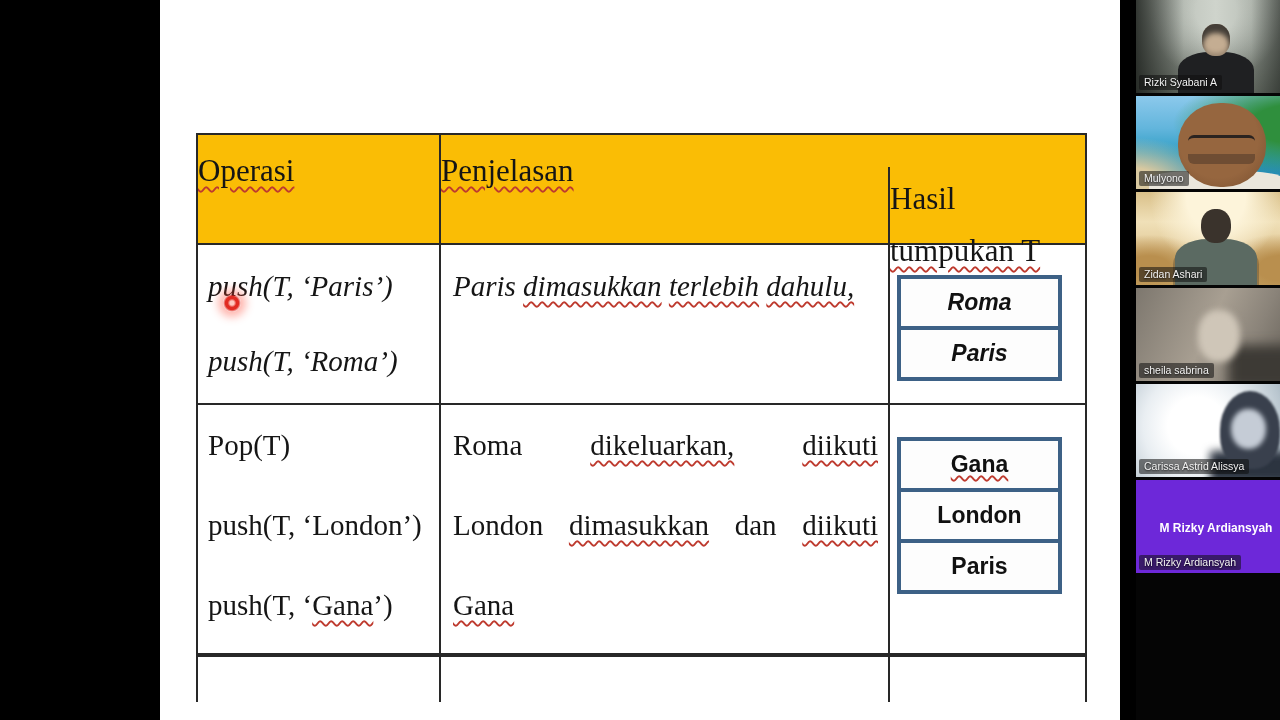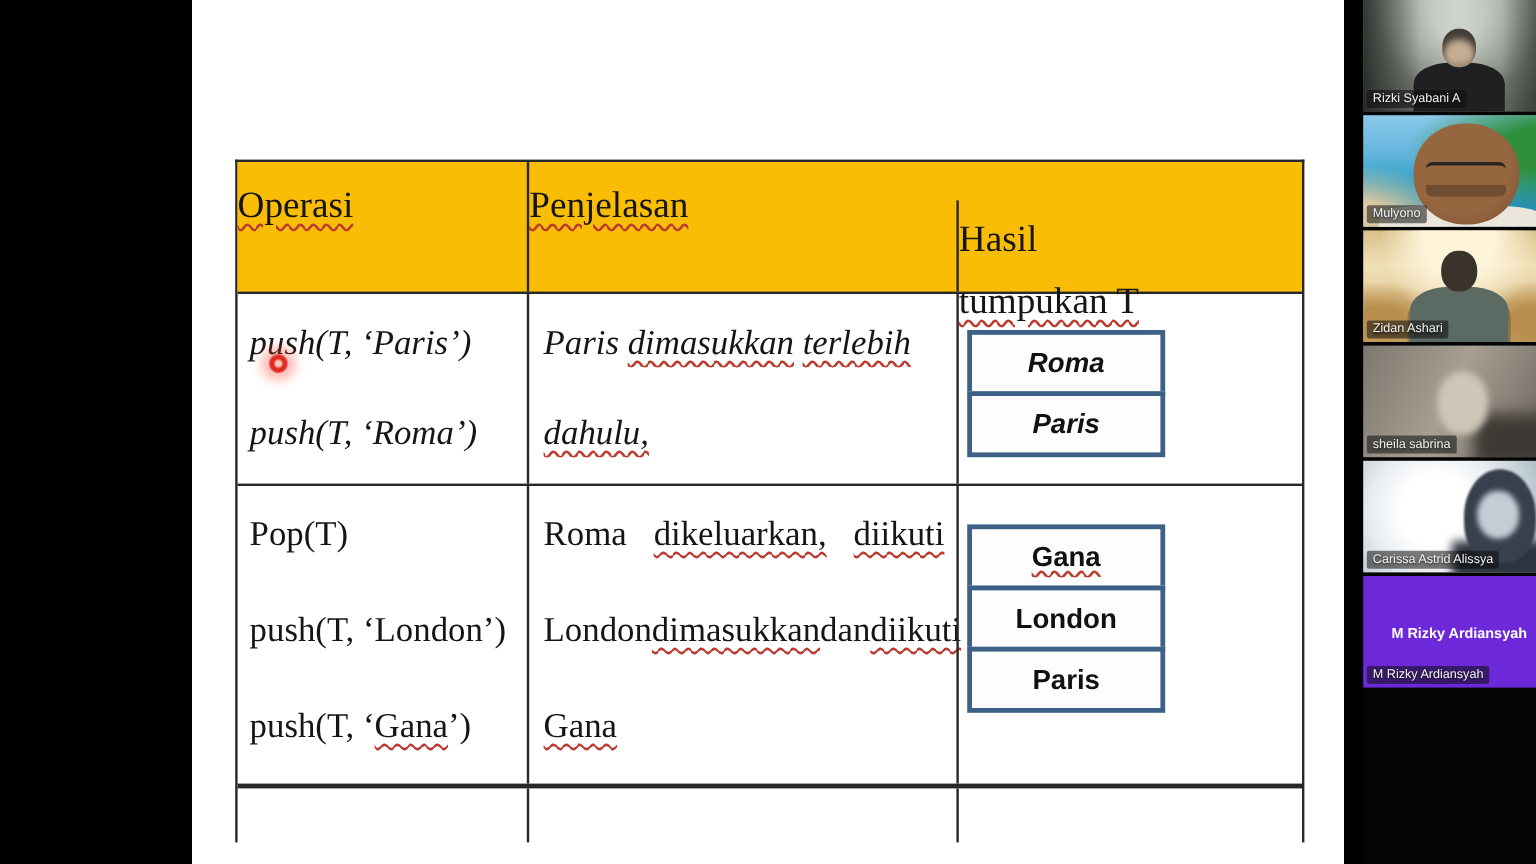--- a/index.html
+++ b/index.html
@@ -29,21 +29,21 @@
     border:2px solid var(--table-border,#282828);border-bottom:none;
     color:#151515;
   }
   .tr{display:flex;border-bottom:2px solid var(--table-border,#282828);}
   .tr.thead{height:108px;background:var(--header-bg,#fabd05);}
   .tr.r1{height:158px;font-style:italic;}
   .tr.r2{height:248px;border-bottom-width:4px;}
   .tr.r3{height:45px;border-bottom:none;}
   .td{box-sizing:border-box;position:relative;}
   .td.c1{width:241px;}
-  .td.c2{width:358px;border-left:2px solid var(--table-border,#282828);}
+  .td.c2{width:449px;border-left:2px solid var(--table-border,#282828);}
   .td.c3{width:197px;border-left:2px solid var(--table-border,#282828);}
   .th{font-size:31px;}
   .thead .c1,.thead .c2{padding-top:12px;line-height:48px;}
   .thead .c3{padding-top:6px;line-height:52px;margin-top:32px;}
   .ops{font-size:29px;padding-left:10px;}
   .r1 .ops .line{line-height:75px;}
   .r2 .ops .line{line-height:80px;}
   .r1 .ops{padding-top:4px;}
   .expl{font-size:29px;padding-left:12px;padding-right:10px;}
   .r1 .expl .line{line-height:75px;}

